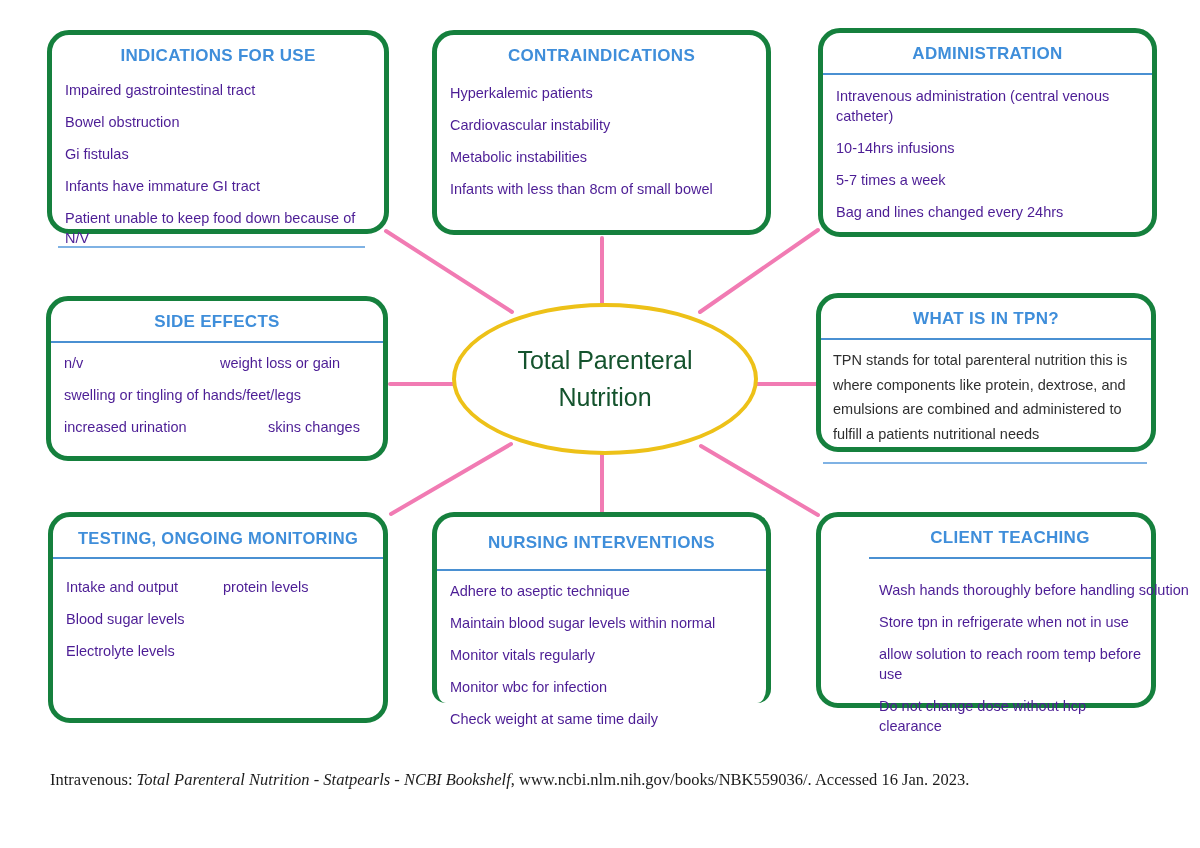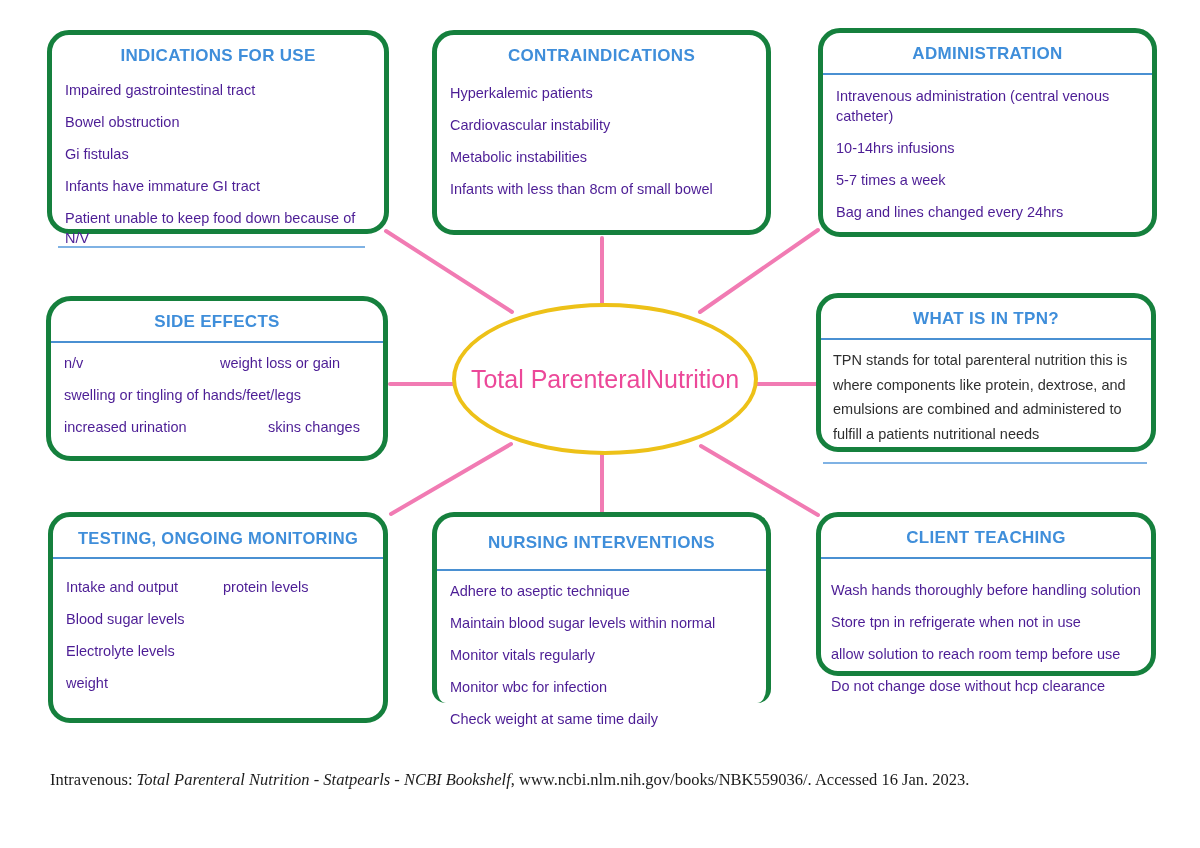--- a/index.html
+++ b/index.html
@@ -61,24 +61,24 @@
   #center-ellipse {
     position: absolute;
     z-index: 2;
     left: 452px; top: 303px;
     width: 306px; height: 152px;
     box-sizing: border-box;
     background: #ffffff;
     border: 4px solid #edc118;
     border-radius: 50%;
     display: flex;
-    flex-direction: row;
+    flex-direction: column;
     align-items: center;
     justify-content: center;
-    color: #ec4899;
+    color: #14532d;
     font-size: 25px;
     line-height: 37px;
     text-align: center;
   }
   #references {
     position: absolute;
     z-index: 2;
     left: 50px; top: 753px;
     font-family: "Liberation Serif", "DejaVu Serif", serif;
     font-size: 16.5px;
@@ -130,21 +130,21 @@
     <div class="box-title">ADMINISTRATION</div>
     <div class="separator"></div>
     <div class="box-items" style="padding-top:11px;">
       <div class="item">Intravenous administration (central venous catheter)</div>
       <div class="item">10-14hrs infusions</div>
       <div class="item">5-7 times a week</div>
       <div class="item">Bag and lines changed every 24hrs</div>
     </div>
   </div>
 
-  <div class="node-box" style="left:46px; top:296px; width:342px; height:165px;border-radius:25px;">
+  <div class="node-box" style="left:46px; top:296px; width:342px; height:165px;">
     <div class="box-title">SIDE EFFECTS</div>
     <div class="separator"></div>
     <div class="box-items" style="padding-top:10px;">
       <div class="item two-col">
         <span class="col-left-1">n/v</span>
         <span>weight loss or gain</span>
       </div>
       <div class="item">swelling or tingling of hands/feet/legs</div>
       <div class="item two-col">
         <span class="col-left-2">increased urination</span>
@@ -168,37 +168,36 @@
   <div class="node-box" style="left:48px; top:512px; width:340px; height:211px;">
     <div class="box-title" style="font-size:16.5px;">TESTING, ONGOING MONITORING</div>
     <div class="separator"></div>
     <div class="box-items pad-lg">
       <div class="item two-col">
         <span class="col-left-3">Intake and output</span>
         <span>protein levels</span>
       </div>
       <div class="item">Blood sugar levels</div>
       <div class="item">Electrolyte levels</div>
-      <div class="item">weight</div>
     </div>
   </div>
 
   <div class="node-box open-bottom" style="left:432px; top:512px; width:339px; height:191px;">
     <div class="box-title title-tall">NURSING INTERVENTIONS</div>
     <div class="separator"></div>
     <div class="box-items" style="padding-top:10px;">
       <div class="item">Adhere to aseptic technique</div>
       <div class="item">Maintain blood sugar levels within normal</div>
       <div class="item">Monitor vitals regularly</div>
       <div class="item">Monitor wbc for infection</div>
       <div class="item">Check weight at same time daily</div>
     </div>
   </div>
 
-  <div class="node-box" style="left:816px; top:512px; width:340px; height:164px;">
+  <div class="node-box" style="left:816px; top:512px; width:340px; height:196px;padding-left:48px;">
     <div class="box-title">CLIENT TEACHING</div>
     <div class="separator"></div>
     <div class="box-items pad-sm" style="padding-left:10px; padding-right:8px;">
       <div class="item" style="white-space:nowrap;margin-top:15px;">Wash hands thoroughly before handling solution</div>
       <div class="item">Store tpn in refrigerate when not in use</div>
       <div class="item">allow solution to reach room temp before use</div>
       <div class="item">Do not change dose without hcp clearance</div>
     </div>
   </div>
 

